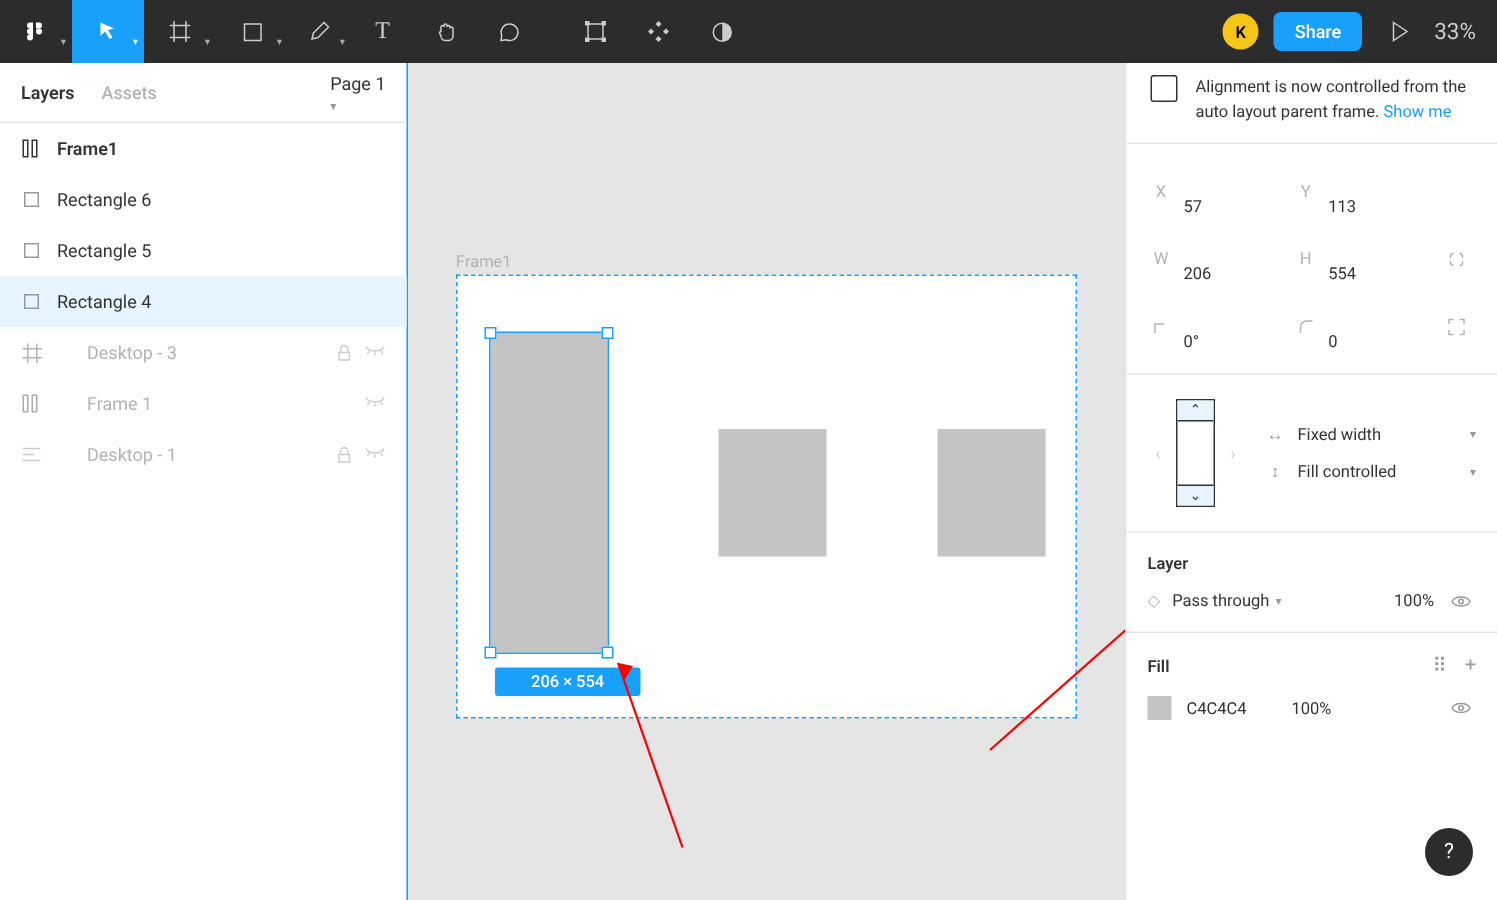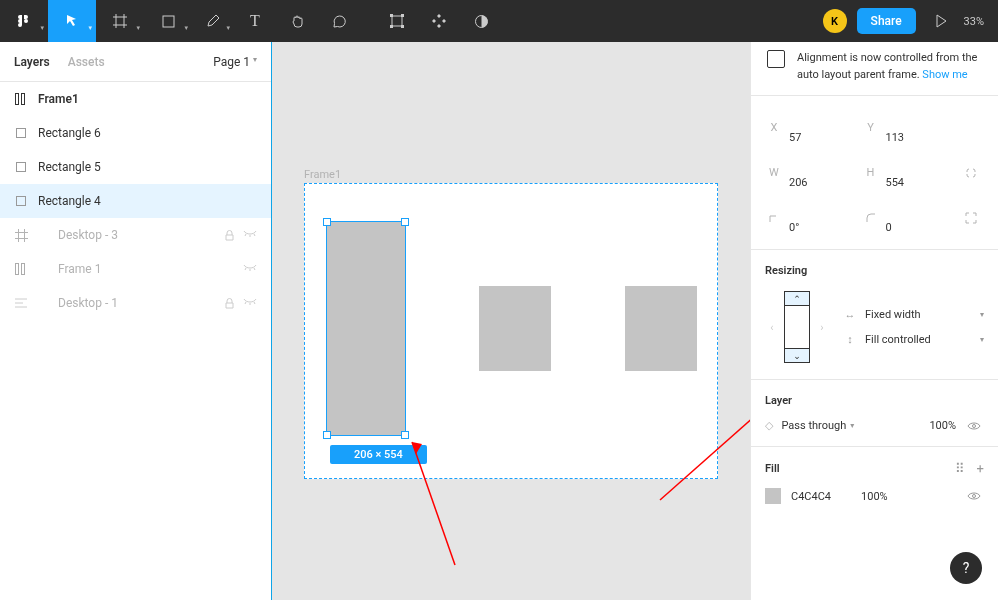--- a/index.html
+++ b/index.html
@@ -10,28 +10,28 @@
 .tool-btn { width: 42px; height: 42px; display: flex; align-items: center; justify-content: center; position: relative; cursor: pointer; }
 .tool-btn.wide { width: 48px; }
 .tool-btn.active { background: #18a0fb; }
 .chev { position: absolute; right: 4px; bottom: 10px; font-size: 7px; color: #aaa; }
 .tool-btn.active .chev { color: rgba(255,255,255,0.8); }
 .tool-sep { width: 16px; }
 .toolbar-spacer { flex: 1; }
 .avatar { width: 24px; height: 24px; border-radius: 50%; background: #f5c518; color: #000; font-size: 11px; font-weight: 600; display: flex; align-items: center; justify-content: center; margin-right: 10px; }
 .share-btn { background: #18a0fb; color: #fff; border: none; border-radius: 5px; padding: 6px 14px; font-size: 12px; font-weight: 500; margin-right: 8px; cursor: pointer; }
 .play-btn { width: 34px; height: 42px; display: flex; align-items: center; justify-content: center; cursor: pointer; }
-.zoom { font-size: 11px; color: #ccc; padding: 0 14px 0 6px; }
+.zoom { font-size: 15px; color: #ccc; padding: 0 14px 0 6px; }
 
 
 .left-panel { position: absolute; left: 0; top: 42px; width: 272px; bottom: 0; background: #fff; border-right: 1px solid #0ea5e9; }
 .tabs { display: flex; align-items: center; padding: 0 14px; height: 40px; border-bottom: 1px solid #e6e6e6; }
 .tab { font-size: 12px; font-weight: 600; color: #333; margin-right: 18px; cursor: pointer; }
 .tab.inactive { color: #b3b3b3; font-weight: 500; }
-.page-sel { margin-left: auto; font-size: 12px; color: #333; cursor: pointer; display: flex; align-items: flex-start; gap: 3px; }
+.page-sel { margin-left: auto; font-size: 12px; color: #333; cursor: pointer; display: flex; align-items: flex-start; gap: 3px; flex-direction: column; }
 .layer-row { display: flex; align-items: center; height: 34px; padding: 0 14px; font-size: 12px; color: #333; cursor: pointer; }
 .layer-row.bold { font-weight: 600; }
 .layer-row.child { }
 .layer-row.selected { background: #e5f4ff; }
 .layer-row.dim { color: #b3b3b3; gap: 20px; }
 .layer-icon { width: 14px; margin-right: 10px; display: flex; align-items: center; justify-content: center; }
 .row-actions { margin-left: auto; display: flex; gap: 8px; align-items: center; }
 .layer-auto-icon { width:12px; height:12px; display:inline-flex; gap:2px; }
 .layer-auto-icon span { width:4px; height:12px; border:1px solid #333; }
 .layer-rect-icon { width:10px; height:10px; border:1px solid #999; }
@@ -320,21 +320,20 @@
     <div class="prop-val">0</div>
     <div class="prop-icon-cell">
       <svg width="12" height="12" viewBox="0 0 12 12">
           <g fill="none" stroke="#b3b3b3">
             <path d="M1 4V1h3M11 4V1H8M1 8v3h3M11 8v3H8"></path>
           </g>
         </svg>
     </div>
   </div>
   <div class="section">
-    <div class="section-title">Resizing</div>
     <div class="resize-row">
       <div class="resize-widget">
         <div class="resize-side" style="left:0">‹</div>
         <div class="resize-inner">
           <div class="top">⌃</div>
           <div class="bot">⌄</div>
         </div>
         <div class="resize-side" style="right:0">›</div>
       </div>
       <div class="resize-opts">

